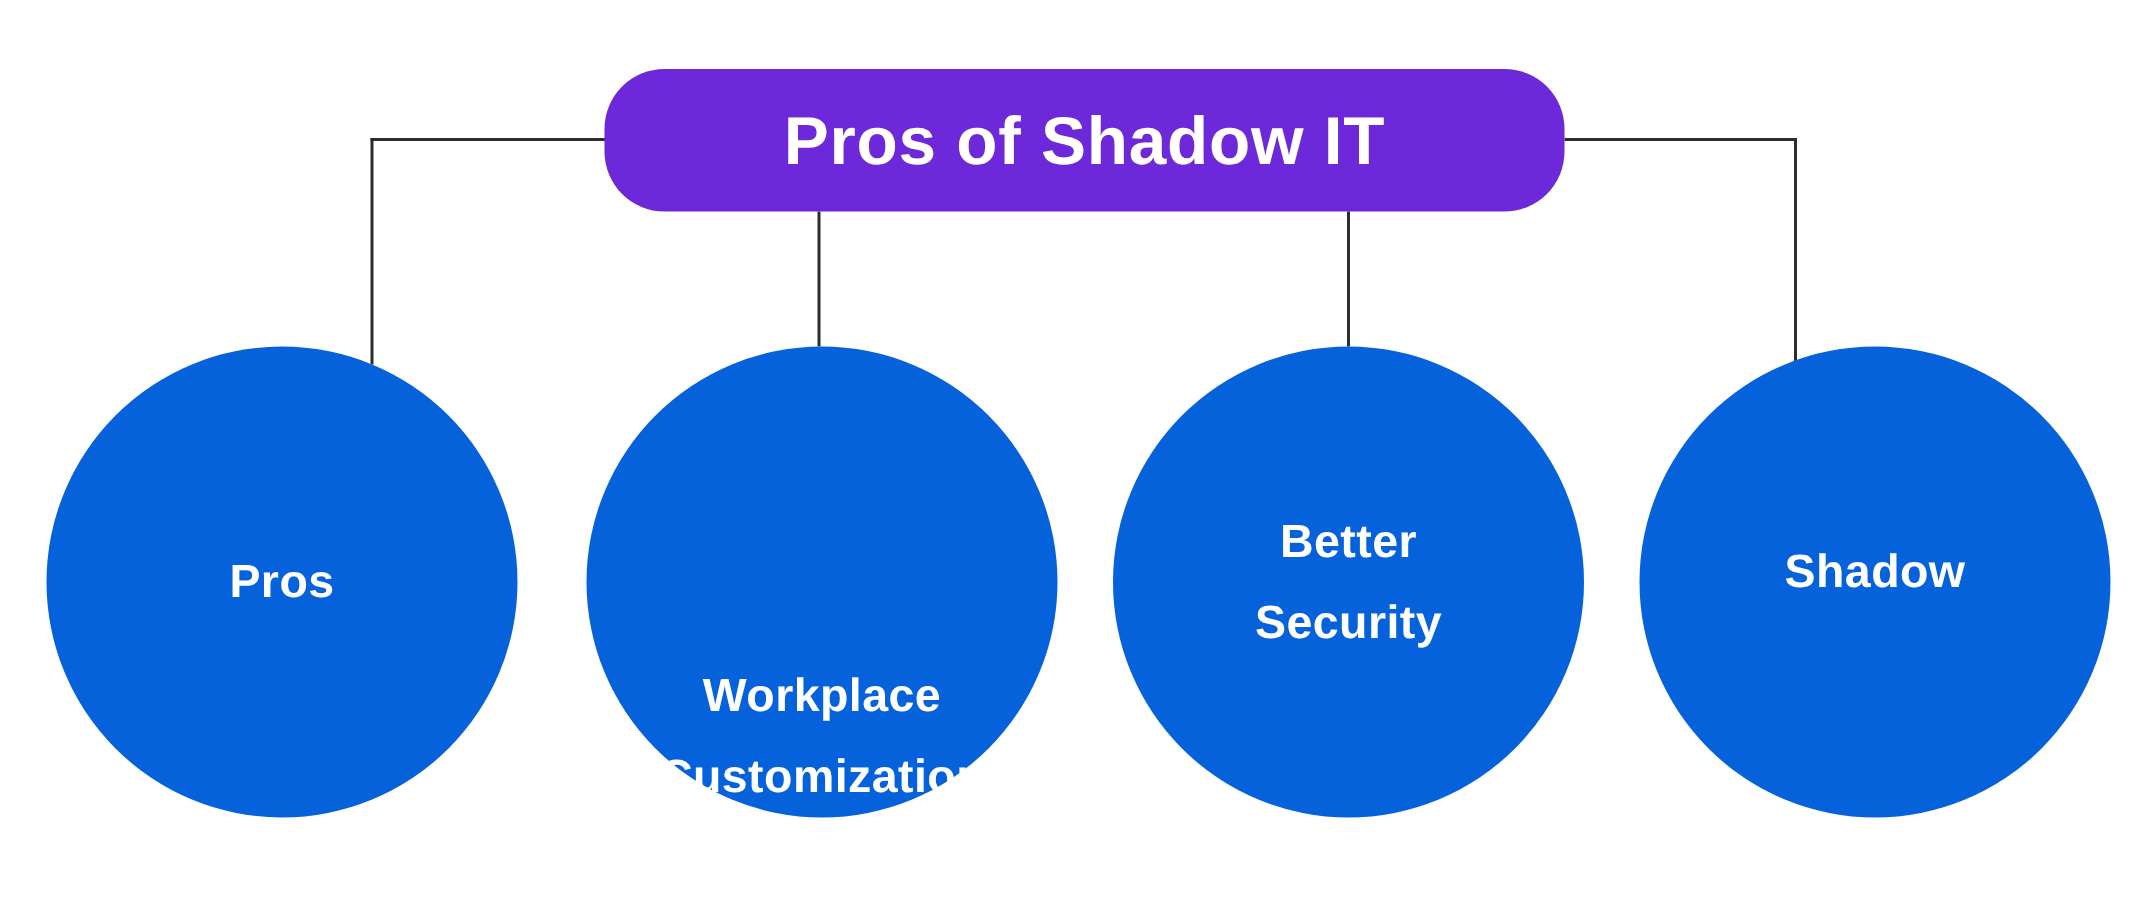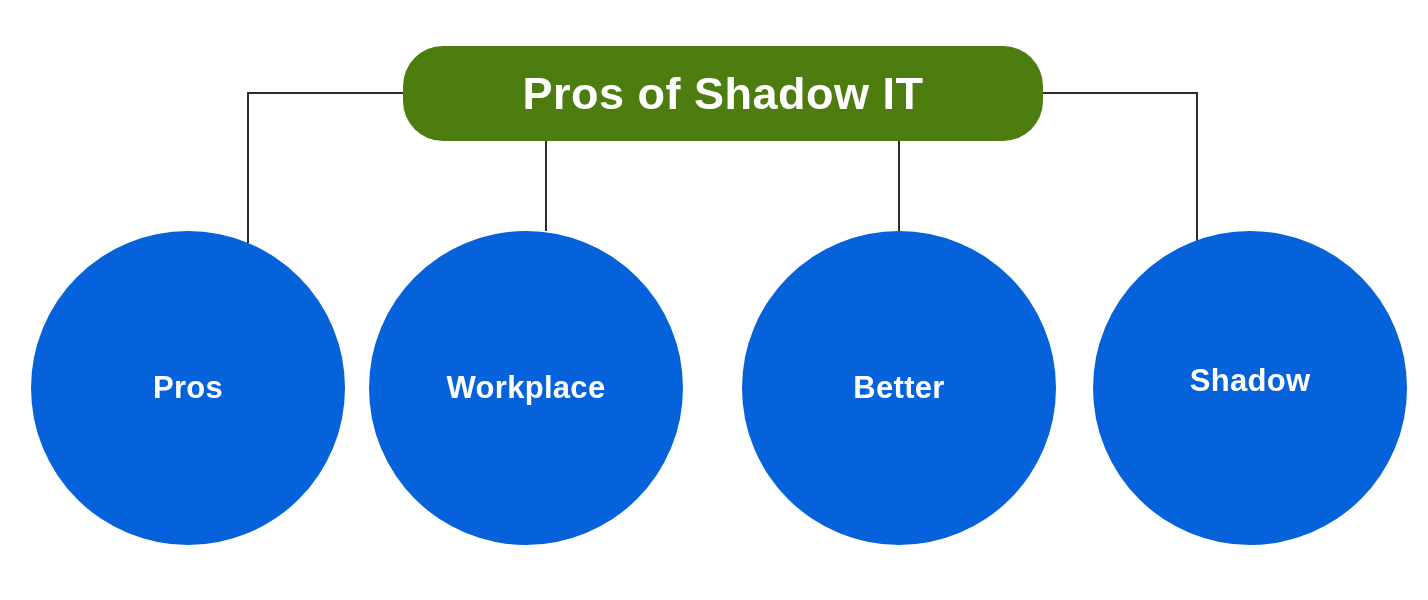--- a/index.html
+++ b/index.html
@@ -14,21 +14,21 @@
     background: #ffffff;
     overflow: hidden;
     font-family: "Liberation Sans", sans-serif;
   }
   .title-box {
     position: absolute;
     left: 403px;
     top: 46px;
     width: 640px;
     height: 95px;
-    background: #4d7c0f;
+    background: #6d28d9;
     border-radius: 40px;
     display: flex;
     align-items: center;
     justify-content: center;
   }
   .title-text {
     color: #ffffff;
     font-size: 45px;
     font-weight: 700;
     letter-spacing: 0.5px;
@@ -78,29 +78,31 @@
   <div class="title-box">
     <span class="title-text">Pros of Shadow IT</span>
   </div>
 
   <div class="node-circle" style="left:31px; top:231px;">
     <div class="node-label">
       <div>Pros</div>
     </div>
   </div>
 
-  <div class="node-circle" style="left:369px; top:231px;">
+  <div class="node-circle" style="left:391px; top:231px;align-items:flex-end;">
     <div class="node-label">
       <div>Workplace</div>
+      <div>Customization</div>
     </div>
   </div>
 
   <div class="node-circle" style="left:742px; top:231px;text-align:center;">
     <div class="node-label">
       <div>Better</div>
+      <div>Security</div>
     </div>
   </div>
 
   <div class="node-circle" style="left:1093px; top:231px;">
     <div class="node-label" style="margin-top:-14px;">
       <div>Shadow</div>
     </div>
   </div>
 
 </div>

